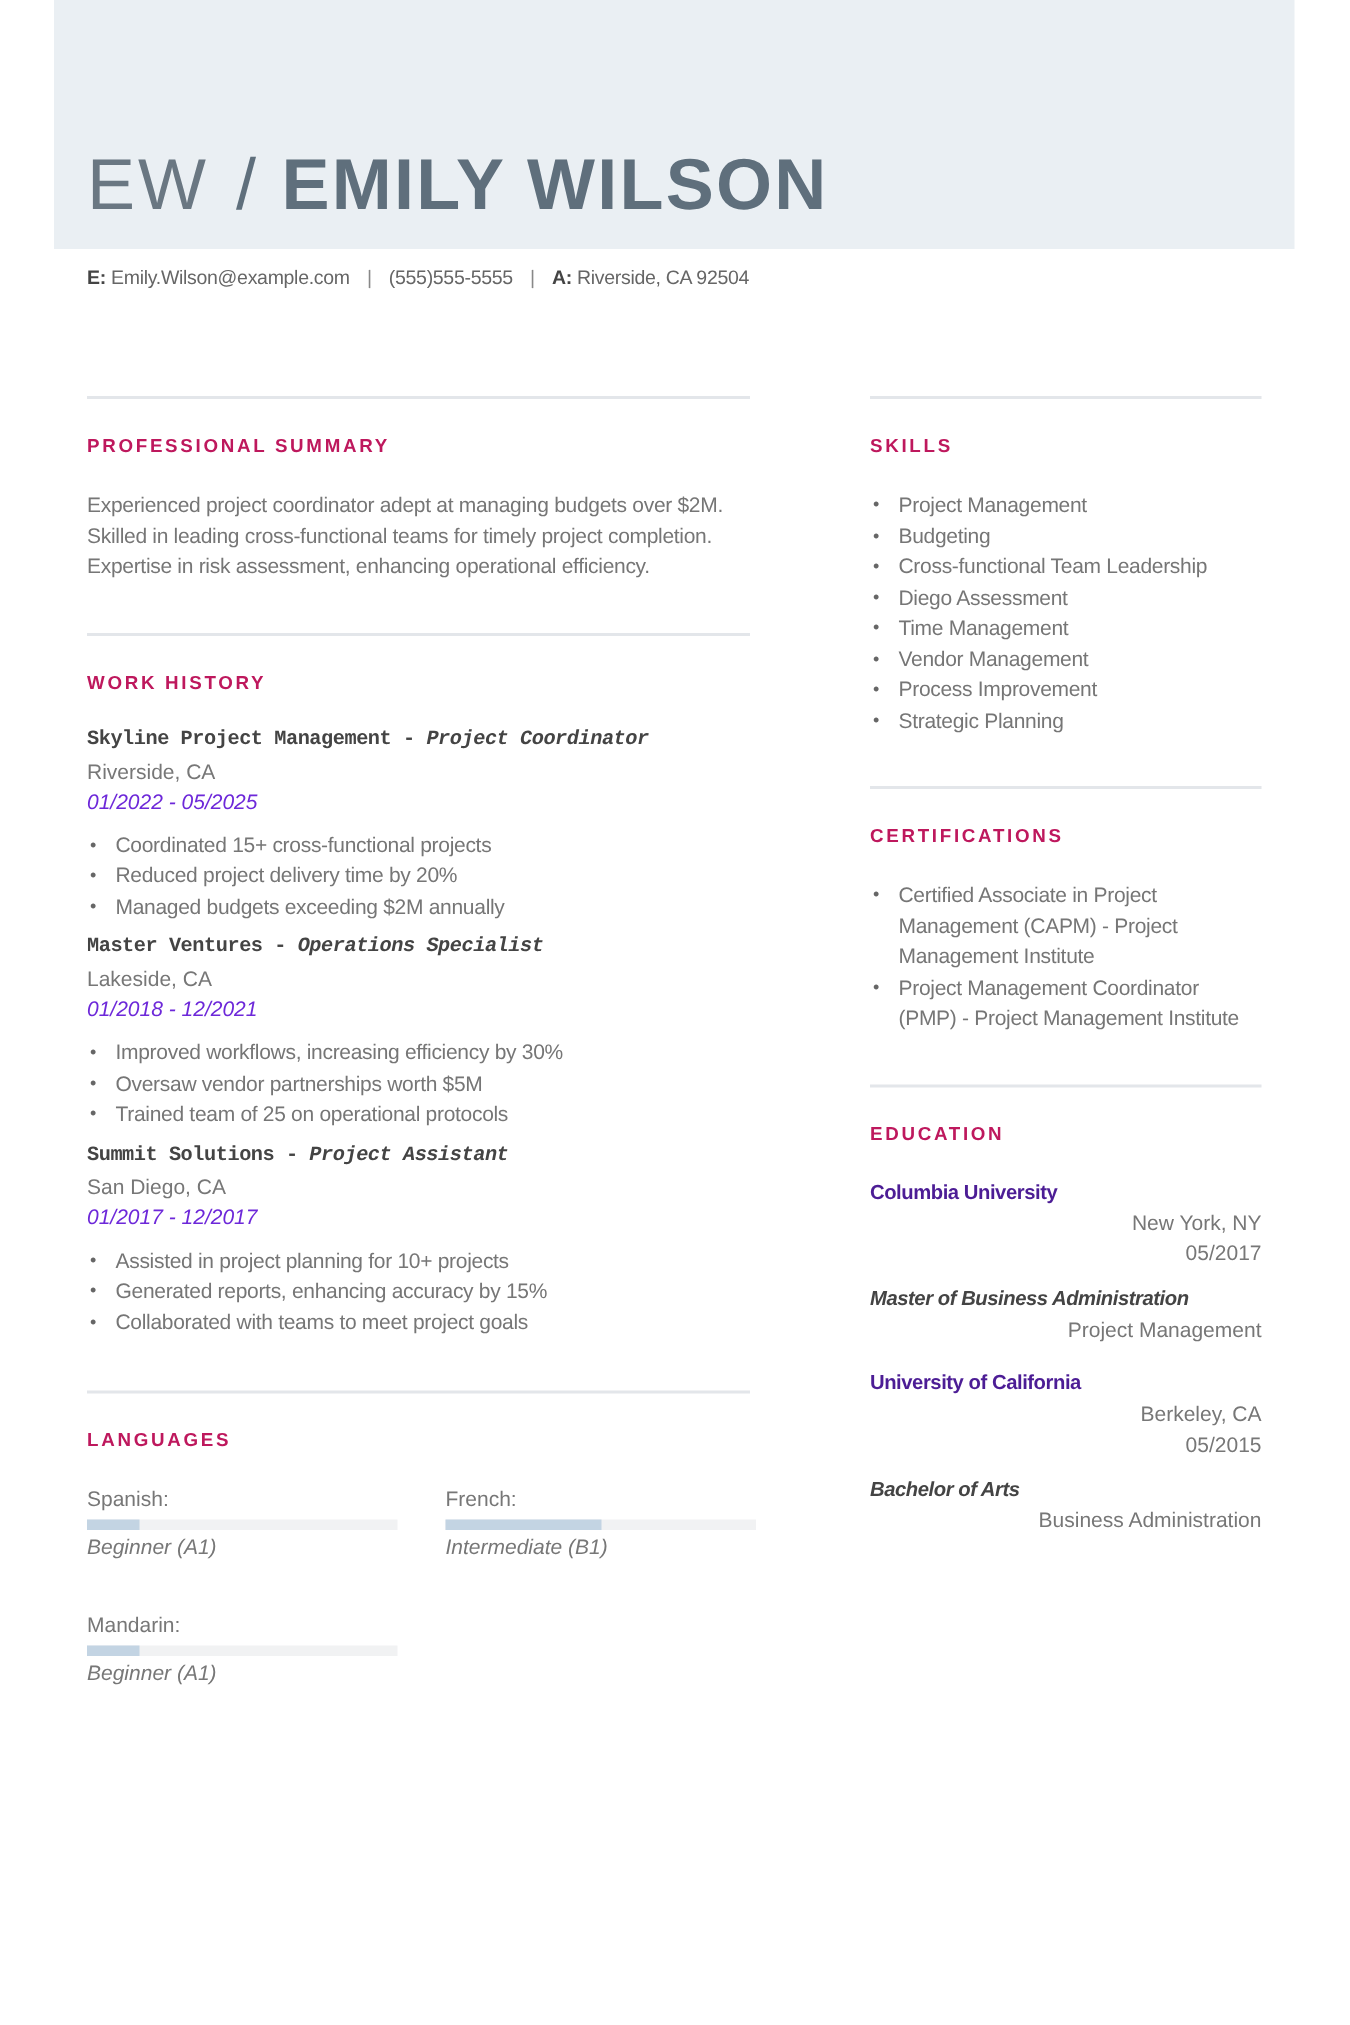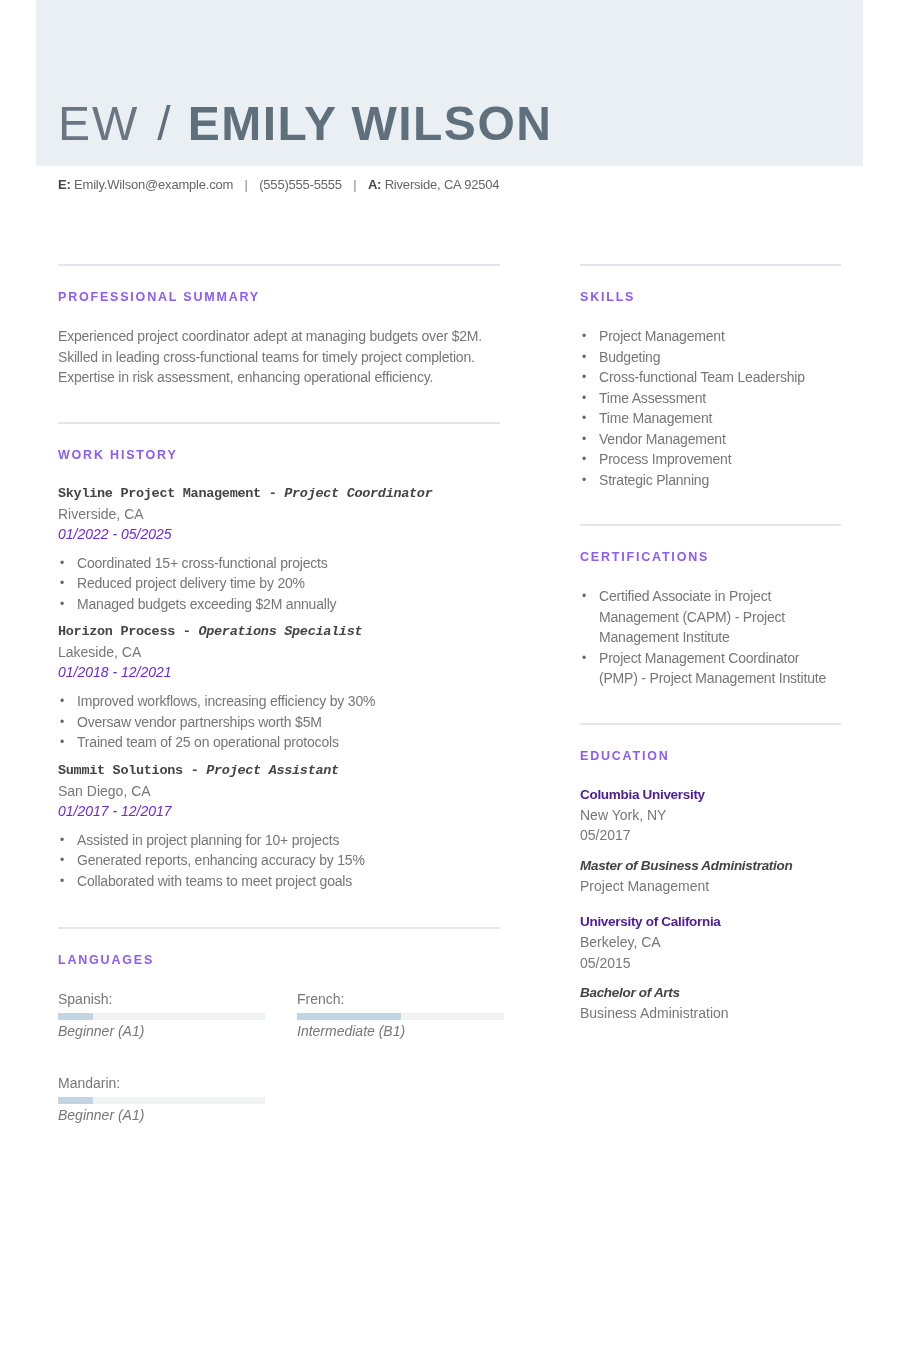--- a/index.html
+++ b/index.html
@@ -15,42 +15,42 @@
   .contact { position: absolute; left: 58px; top: 177px; font-size: 13px; color: #666; white-space: nowrap; letter-spacing: -0.2px; }
   .contact b { color: #444; font-weight: 700; }
   .contact .sep { margin: 0 8px; color: #888; }
 
   .col { position: absolute; top: 264px; }
   .left { left: 58px; width: 442px; }
   .right { left: 580px; width: 261px; }
 
   .section { position: relative; }
   .divider { height: 2px; background: #e3e6ea; width: 100%; }
-  .section-title { font-size: 12.5px; font-weight: 700; letter-spacing: 1.8px; color: #8b5cf6; margin-top: 24px; margin-bottom: 22px; }
+  .section-title { font-size: 12.5px; font-weight: 700; letter-spacing: 1.8px; color: #be185d; margin-top: 24px; margin-bottom: 22px; }
 
   .para { font-size: 14px; line-height: 20.5px; color: #767676; letter-spacing: -0.2px; }
 
   ul.bullets { list-style: none; }
   ul.bullets li { position: relative; padding-left: 19px; font-size: 14px; line-height: 20.5px; color: #767676; letter-spacing: -0.2px; }
   ul.bullets li::before { content: "•"; position: absolute; left: 2px; top: 0; color: #666; font-size: 12px; }
 
   .job { margin-bottom: 8px; }
   .job-head { font-size: 13.5px; line-height: 20px; color: #444; font-weight: 700; letter-spacing: -0.3px; font-family: Liberation Mono, monospace; }
   .job-head .role { font-style: italic; }
   .job-loc { font-size: 14px; line-height: 20px; color: #777; }
   .job-dates { font-size: 14px; line-height: 20px; color: #6d28d9; font-style: italic; margin-bottom: 9px; }
 
   .lang-grid { display: grid; grid-template-columns: 207px 207px; column-gap: 22px; row-gap: 8px; gap: 32px; }
   .lang-name { font-size: 14px; line-height: 20px; color: #777; }
   .lang-bar { height: 7px; background: #f1f2f3; margin-top: 4px; position: relative; }
   .lang-fill { position: absolute; left: 0; top: 0; height: 100%; background: #c3d4e3; }
   .lang-level { font-size: 14px; line-height: 20px; color: #777; margin-top: 1px; font-style: italic; }
 
   .edu-school { font-size: 13.5px; line-height: 20px; color: #4c1d95; font-weight: 700; letter-spacing: -0.3px; }
-  .edu-line { font-size: 14px; line-height: 20.5px; color: #777; }
+  .edu-line { font-size: 14px; line-height: 20.5px; color: #777; text-align: right; }
   .edu-degree { font-size: 13.5px; line-height: 20px; color: #444; font-weight: 700; font-style: italic; margin-top: 10px; letter-spacing: -0.3px; }
   .edu-block { margin-bottom: 16px; }
 </style>
 </head>
 <body>
 
 <div class="header-band"></div>
 <div class="name-line">
   <span class="initials">EW</span><span class="slash">/</span><span class="full">EMILY WILSON</span>
 </div>
@@ -82,21 +82,21 @@
       <div class="job-loc">Riverside, CA</div>
       <div class="job-dates">01/2022 - 05/2025</div>
       <ul class="bullets">
         <li>Coordinated 15+ cross-functional projects</li>
         <li>Reduced project delivery time by 20%</li>
         <li>Managed budgets exceeding $2M annually</li>
       </ul>
     </div>
 
     <div class="job">
-      <div class="job-head"><span>Horizon Process</span><span> - </span><span class="role">Operations Specialist</span></div>
+      <div class="job-head"><span>Master Ventures</span><span> - </span><span class="role">Operations Specialist</span></div>
       <div class="job-loc">Lakeside, CA</div>
       <div class="job-dates">01/2018 - 12/2021</div>
       <ul class="bullets">
         <li>Improved workflows, increasing efficiency by 30%</li>
         <li>Oversaw vendor partnerships worth $5M</li>
         <li>Trained team of 25 on operational protocols</li>
       </ul>
     </div>
 
     <div class="job">
@@ -142,21 +142,21 @@
 
 <div class="col right">
 
   <div class="section">
     <div class="divider"></div>
     <div class="section-title">SKILLS</div>
     <ul class="bullets">
       <li>Project Management</li>
       <li>Budgeting</li>
       <li>Cross-functional Team Leadership</li>
-      <li>Time Assessment</li>
+      <li>Diego Assessment</li>
       <li>Time Management</li>
       <li>Vendor Management</li>
       <li>Process Improvement</li>
       <li>Strategic Planning</li>
     </ul>
   </div>
 
   <div class="section" style="margin-top:34px;">
     <div class="divider"></div>
     <div class="section-title">CERTIFICATIONS</div>

